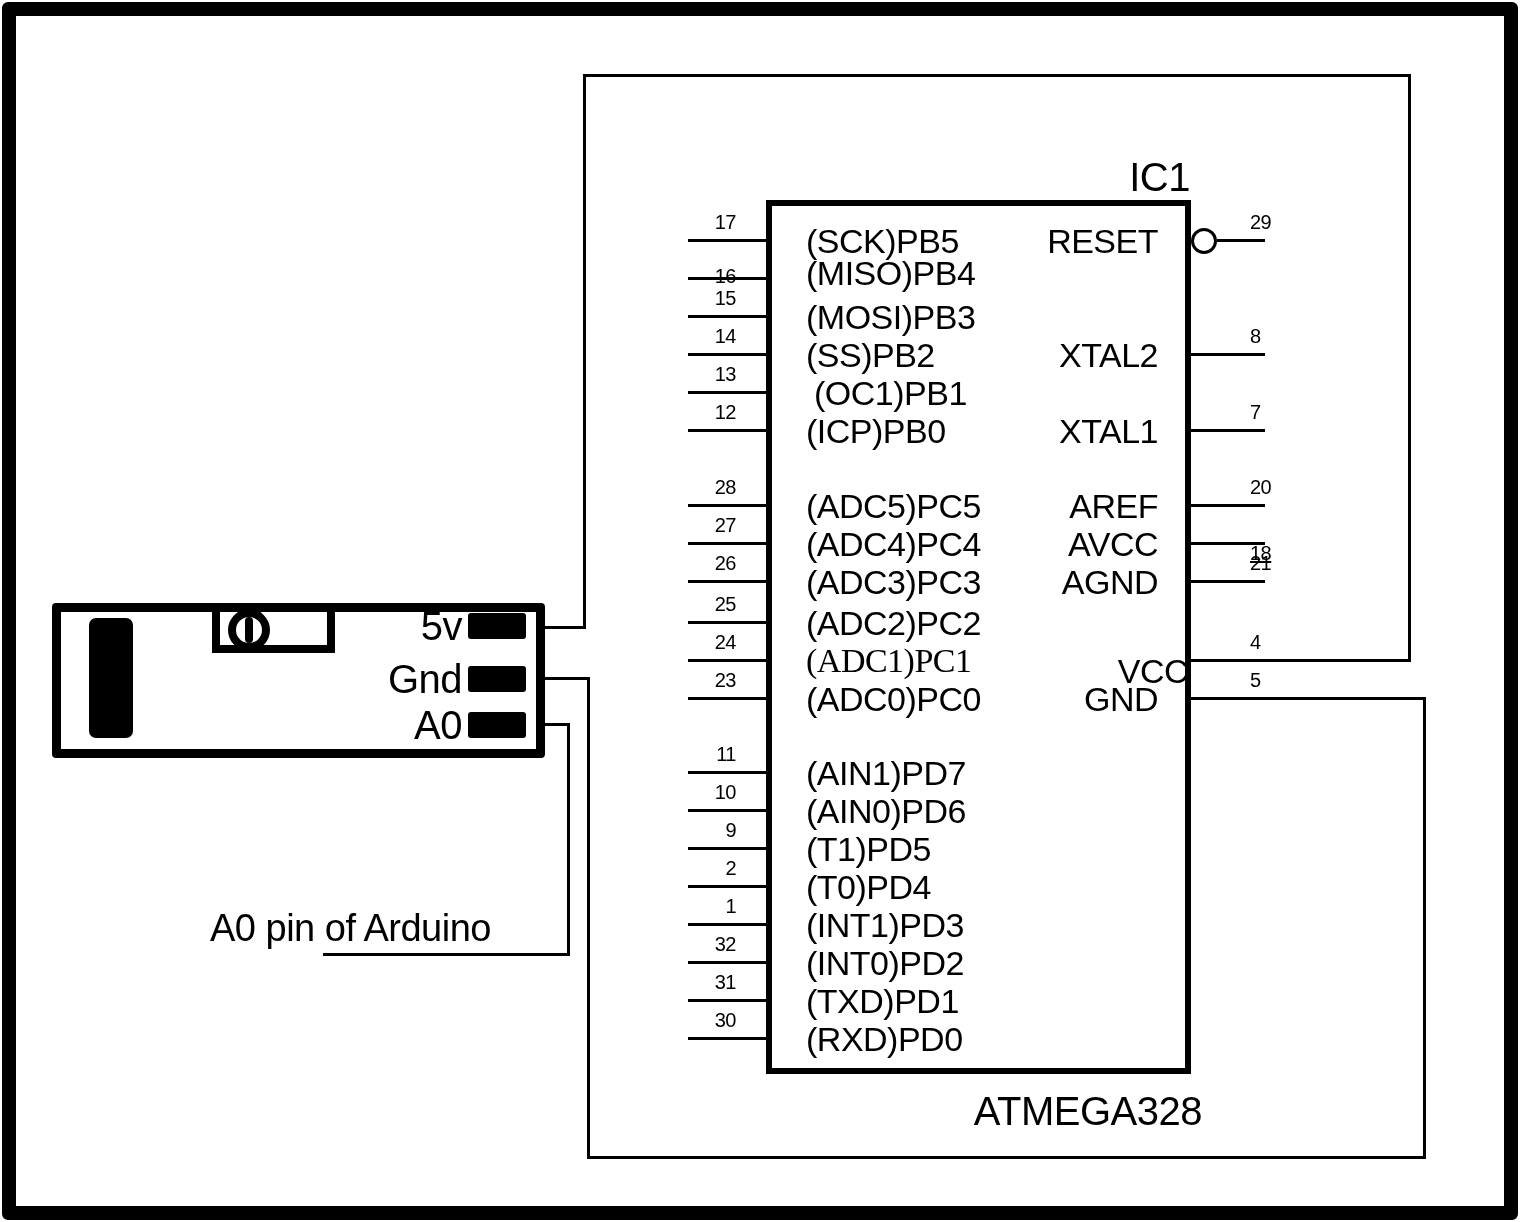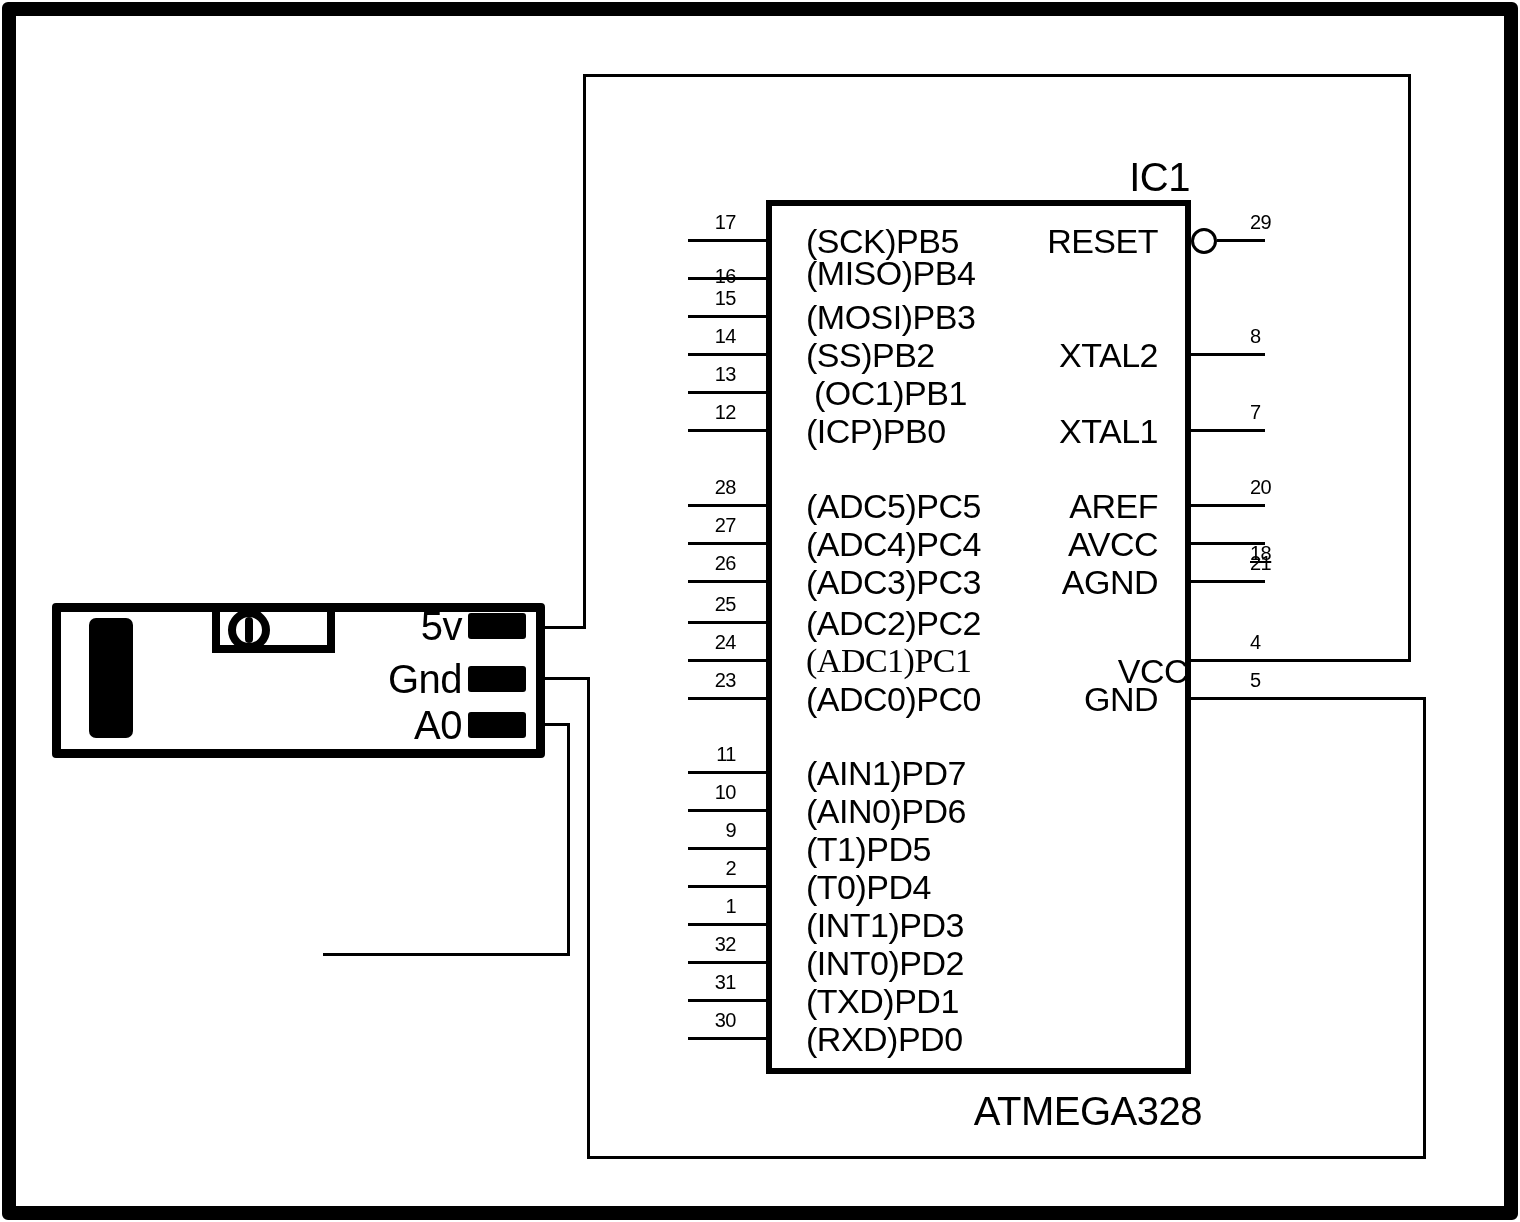--- a/index.html
+++ b/index.html
@@ -166,14 +166,15 @@
       <div class="pnum pnum-r" style="left:1222px;top:546px;width:70px;">21</div>
       <div class="plabel plabel-r" style="left:938px;top:560px;width:220px;">AGND</div>
       <div class="pl" style="left:1191px;top:659px;width:74px;"></div>
       <div class="pnum pnum-r" style="left:1222px;top:625px;width:70px;">4</div>
       <div class="plabel plabel-r" style="left:968px;top:639px;width:220px;margin-top:10px;">VCC</div>
       <div class="pl" style="left:1191px;top:697px;width:74px;"></div>
       <div class="pnum pnum-r" style="left:1222px;top:663px;width:70px;">5</div>
       <div class="plabel plabel-r" style="left:938px;top:677px;width:220px;">GND</div>
     </div>
 
+  <div class="annotation">A0 pin of Arduino</div>
 
 </div>
 
 </body></html>

